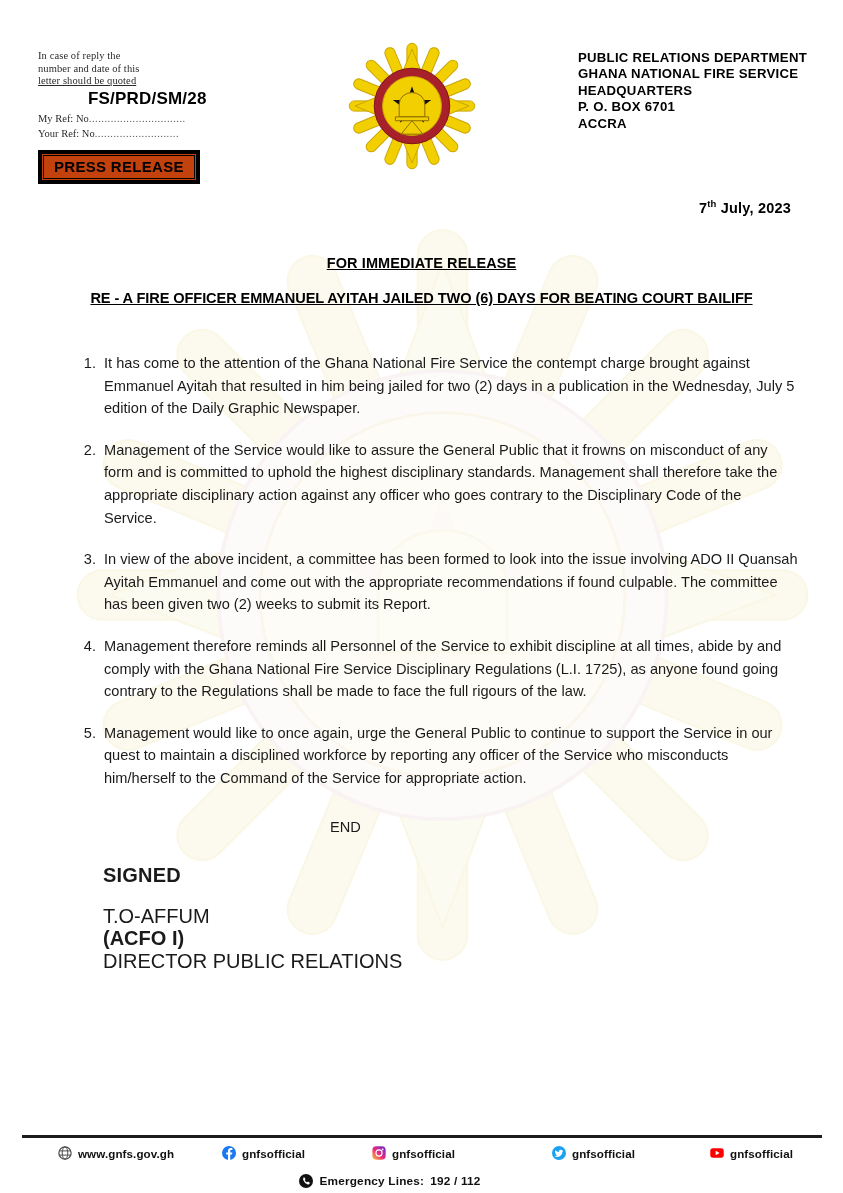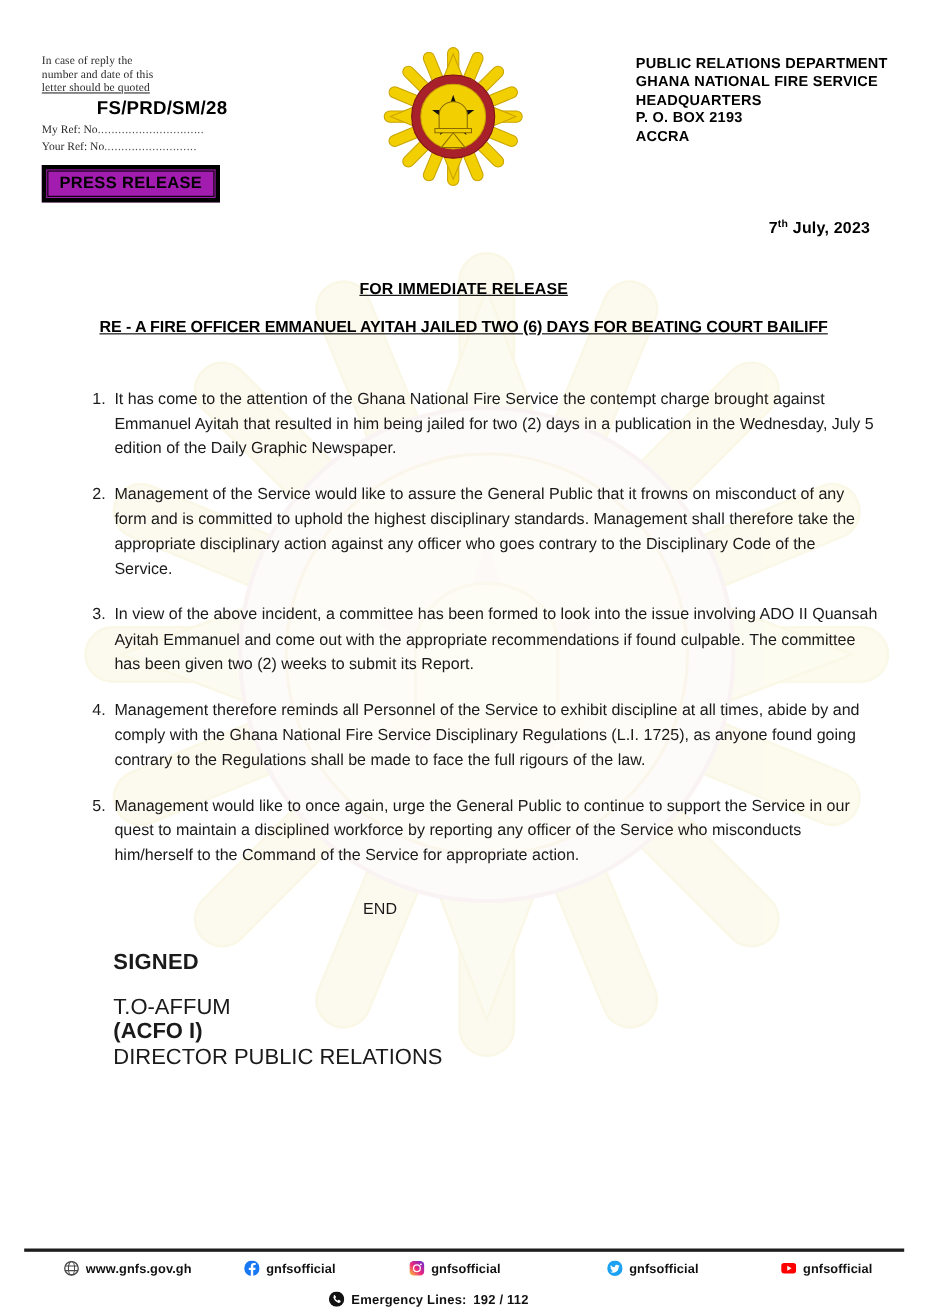--- a/index.html
+++ b/index.html
@@ -65,21 +65,21 @@
     margin-top: 4px;
     white-space: nowrap;
   }
   .dots { letter-spacing: .5px; color:#555; }
 
   #press-release-box {
     position: absolute;
     left: 38px;
     top: 150px;
     border: 4px solid #000;
-    background: #a21caf;
+    background: #c2410c;
     padding: 1px;
   }
   #press-release-box .inner {
     border: 1px solid #000;
     padding: 2px 10px 3px 10px;
   }
   #press-release-label {
     font-family: "Liberation Sans", sans-serif;
     font-weight: bold;
     font-size: 15px;
@@ -364,21 +364,21 @@
             <path d="M-36,88 h72" fill="none"></path>
           </g>
         </g>
       </svg>
     </div>
 
     <div id="org-address">
       <div>PUBLIC RELATIONS DEPARTMENT</div>
       <div>GHANA NATIONAL FIRE SERVICE</div>
       <div>HEADQUARTERS</div>
-      <div>P. O. BOX 2193</div>
+      <div>P. O. BOX 6701</div>
       <div>ACCRA</div>
     </div>
 
     <div id="date-line"><span>7</span><sup>th</sup><span> July, 2023</span></div>
   </div>
 
   <div id="content">
 
     <div class="title-immediate"><span>FOR IMMEDIATE RELEASE</span></div>
 

